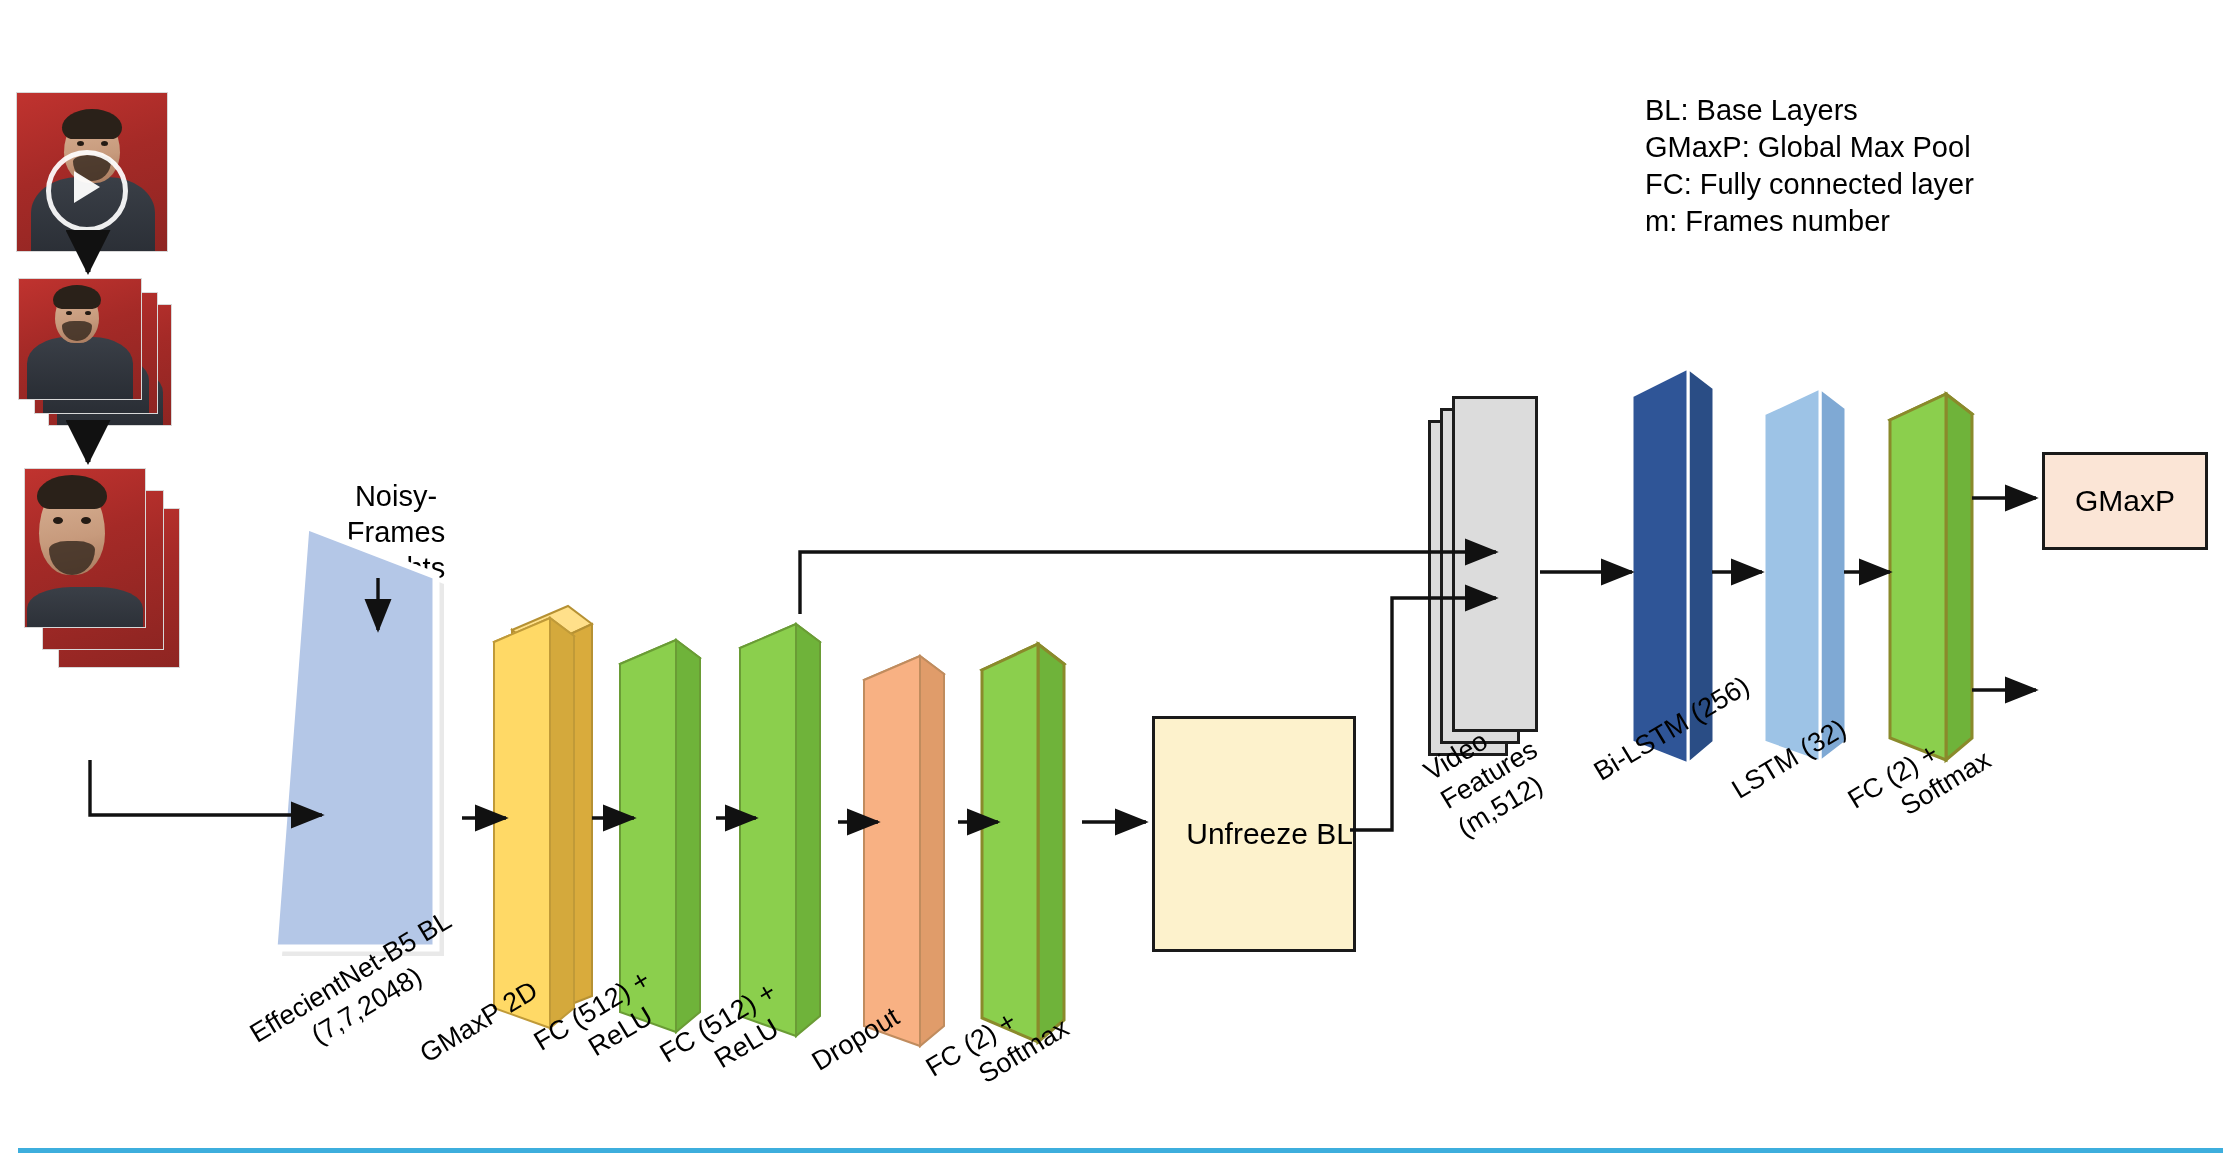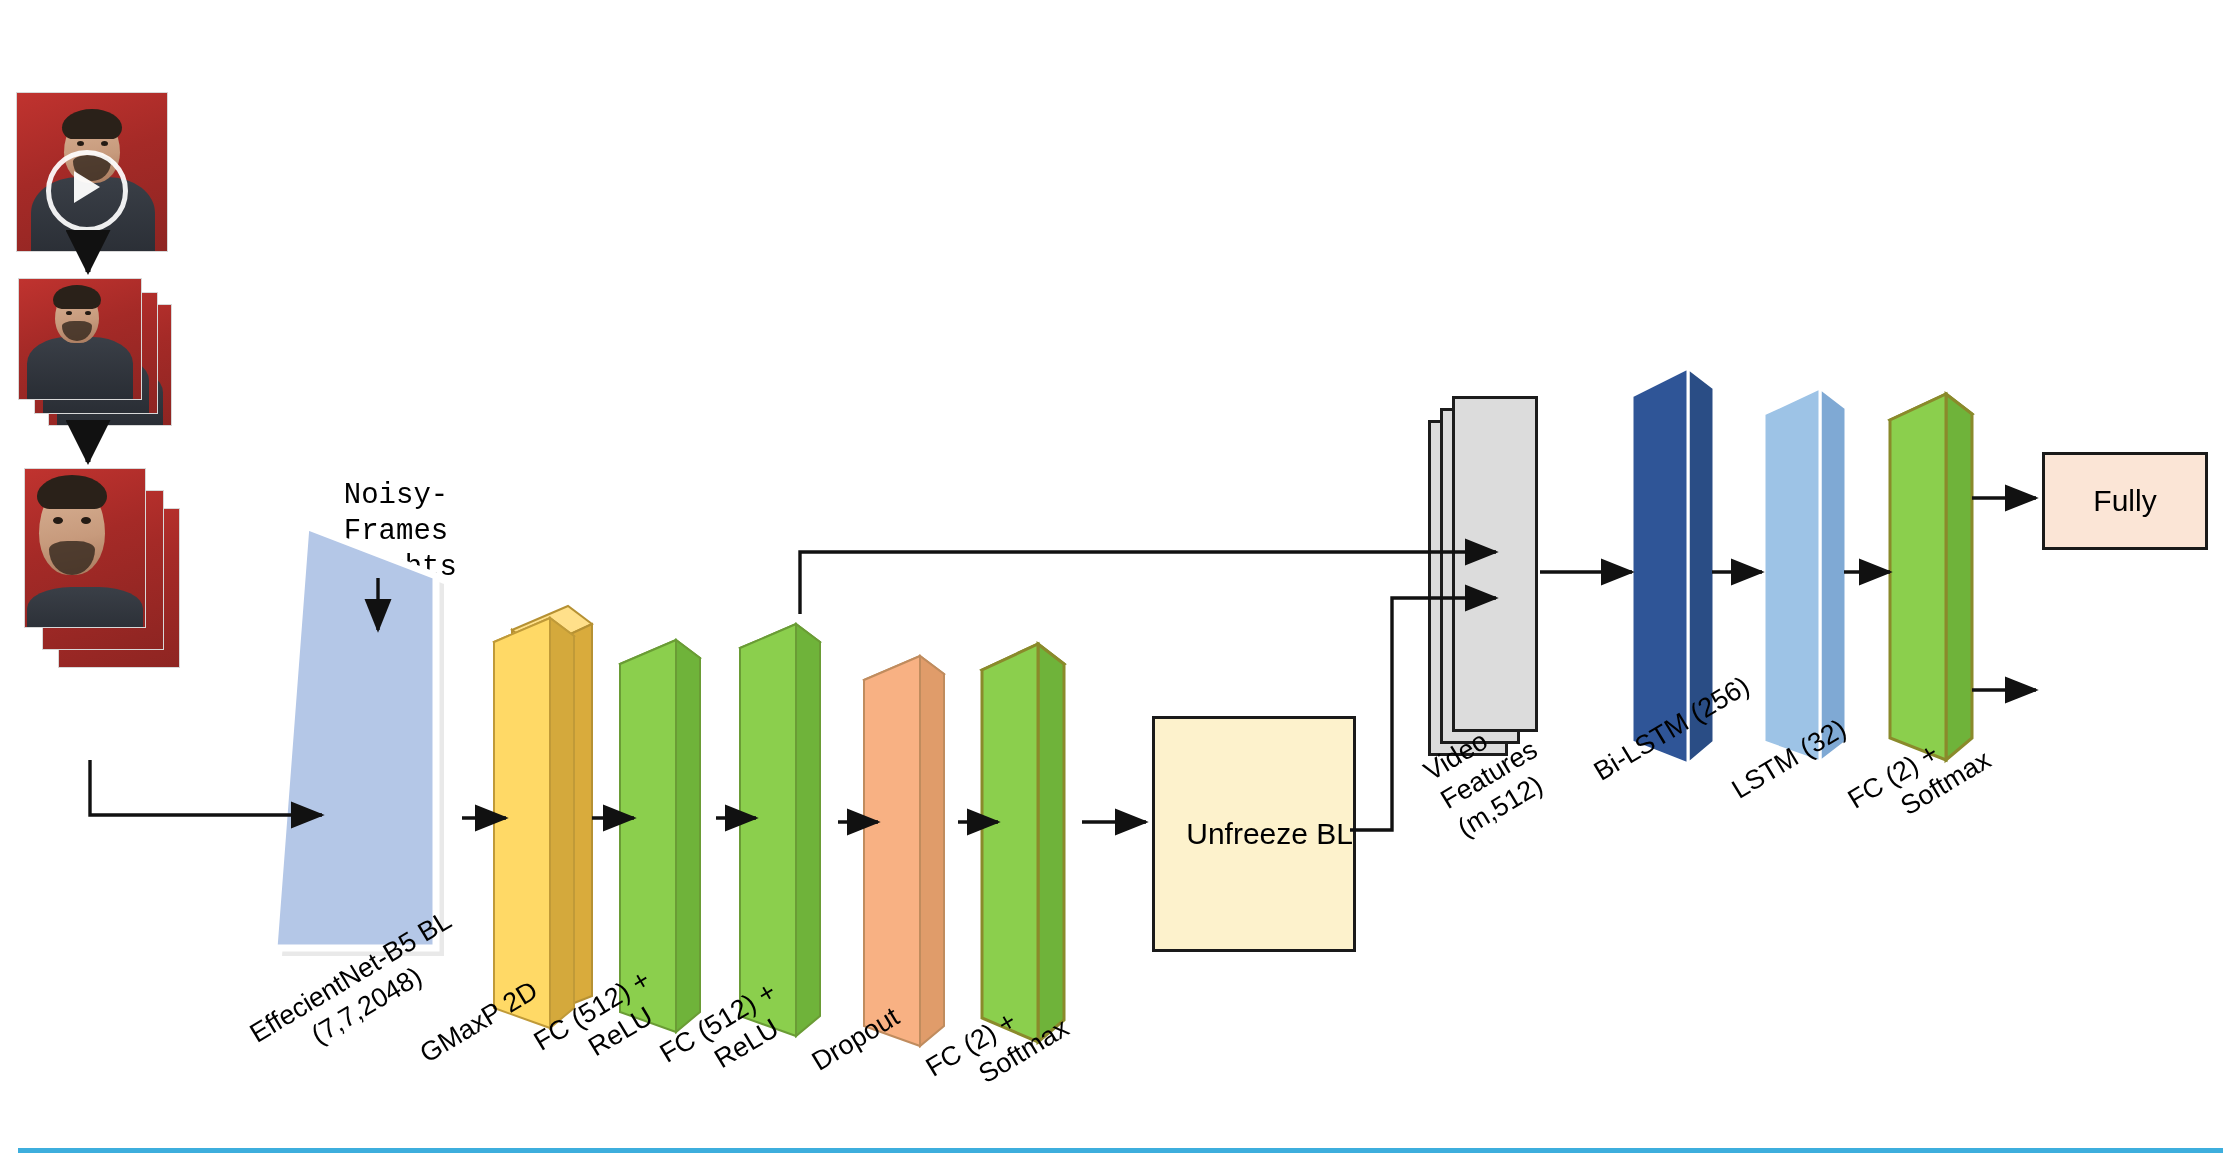--- a/index.html
+++ b/index.html
@@ -41,33 +41,39 @@
   
   .boxnode{position:absolute;border:3px solid #1a1a1a;display:flex;
            align-items:center;justify-content:center;font-size:30px;color:#000;}
 
   
   .sheet{position:absolute;background:#dcdcdc;border:3px solid #1c1c1c;}
 
   
   .rotlab{position:absolute;font-size:27px;line-height:33px;color:#000;
           transform-origin:left top;transform:rotate(-31deg);white-space:nowrap;}
-  .plainlab{position:absolute;font-size:29px;line-height:36px;color:#000;text-align:center;font-family:Liberation Mono, monospace;}
+  .plainlab{position:absolute;font-size:29px;line-height:36px;color:#000;text-align:center;}
 
   
   #wires{position:absolute;left:0;top:0;width:2231px;height:1166px;pointer-events:none;}
 
   
   #bottomrule{left:18px;top:1148px;width:2205px;height:5px;background:#3daedd;}
 </style>
 </head>
 <body>
 
 <div id="stage">
 
+  <div class="abs" id="legend">
+    <div>BL: Base Layers</div>
+    <div>GMaxP: Global Max Pool</div>
+    <div>FC: Fully connected layer</div>
+    <div>m: Frames number</div>
+  </div>
 
   <div class="thumbwrap" style="left:16px;top:92px;width:152px;height:160px;">
     <div class="frame" style="left:0;top:0;width:150px;height:158px;">
       <div class="redbg"></div>
       <div class="person-body" style="left:14px;top:84px;width:124px;height:90px;"></div>
       <div class="person-head" style="left:47px;top:22px;width:56px;height:68px;"></div>
       <div class="person-hair" style="left:45px;top:16px;width:60px;height:30px;"></div>
       <div class="eye" style="left:60px;top:48px;width:7px;height:5px;"></div>
       <div class="eye" style="left:84px;top:48px;width:7px;height:5px;"></div>
       <div class="person-beard" style="left:56px;top:62px;width:38px;height:26px;"></div>
@@ -214,21 +220,21 @@
 
   <div class="slab" style="left:1876px;top:372px;">
     <svg width="130" height="390" viewBox="0 0 130 390">
       <polygon points="14,48 70,22 96,42 40,68" fill="#a6de6b" stroke="#8a8a2b" stroke-width="3"></polygon>
       <polygon points="70,22 96,42 96,366 70,388" fill="#6fb33a" stroke="#8a8a2b" stroke-width="3"></polygon>
       <polygon points="14,48 70,22 70,388 14,366" fill="#8bcf4d" stroke="#8a8a2b" stroke-width="3"></polygon>
     </svg>
   </div>
 
   <div class="boxnode" style="left:2042px;top:452px;width:160px;height:92px;background:#fbe5d6;">
-    <span>Fully</span>
+    <span>GMaxP</span>
   </div>
 
   <div class="rotlab" style="left:244px;top:1022px;">
     <div>EffecientNet-B5 BL</div>
     <div style="margin-left:52px;">(7,7,2048)</div>
   </div>
 
   <div class="rotlab" style="left:414px;top:1042px;">
     <div>GMaxP 2D</div>
   </div>

